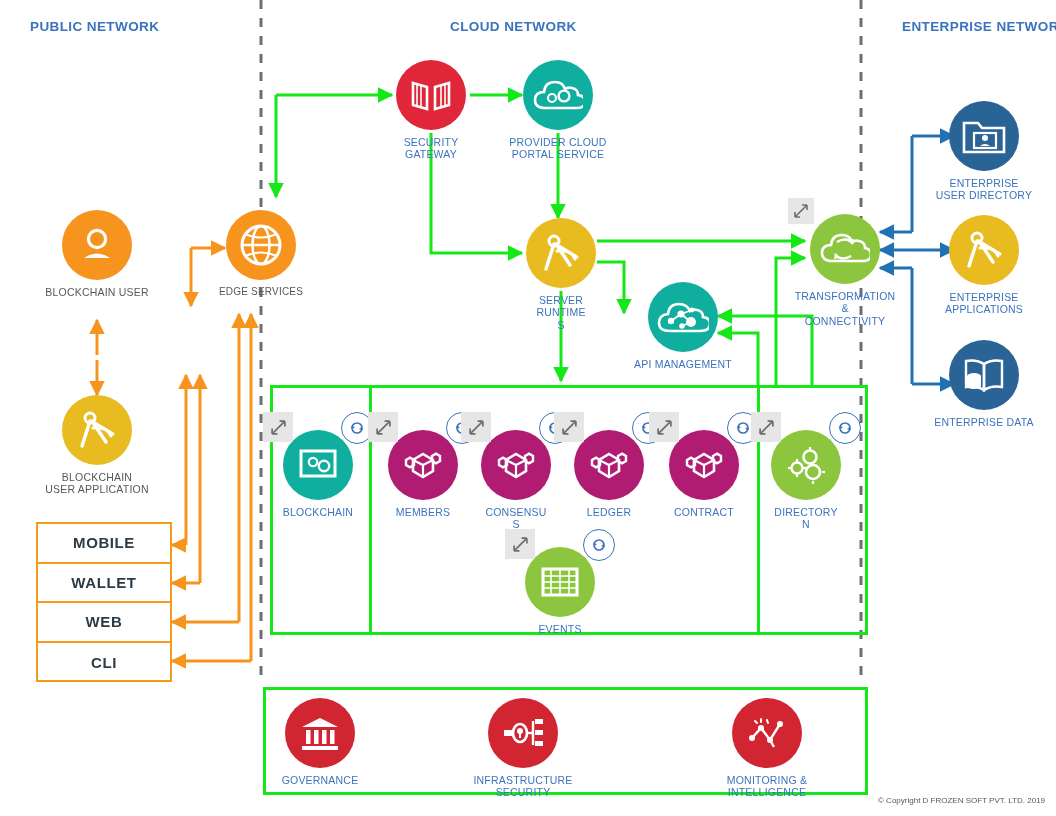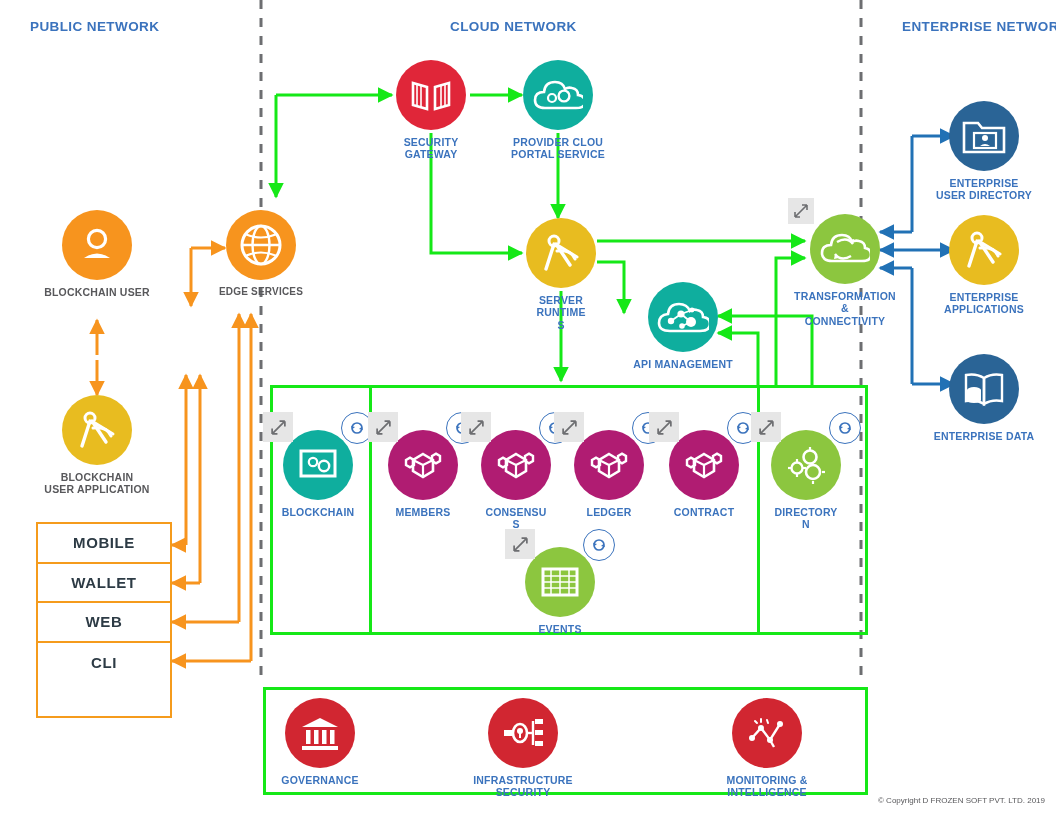--- a/index.html
+++ b/index.html
@@ -8,21 +8,21 @@
   #stage{position:absolute;left:0;top:0;width:1056px;height:816px;border-radius:18px;}
   svg#wires{position:absolute;left:0;top:0;width:1056px;height:816px;pointer-events:none;}
 
   .zone-title{position:absolute;color:#3b73bd;font-size:13.5px;font-weight:bold;
               letter-spacing:.4px;white-space:nowrap;}
 
   .node{position:absolute;width:120px;text-align:center;}
   .disc{width:70px;height:70px;border-radius:50%;margin:0 auto;position:relative;
         display:flex;align-items:center;justify-content:center;}
   .disc svg{display:block;}
-  .ncap{margin-top:6px;font-size:10.5px;font-weight:bold;color:#3b73bd;
+  .ncap{margin-top:6px;font-size:10.5px;font-weight:normal;color:#3b73bd;
         line-height:1.18;letter-spacing:.2px;}
   .ncap.gray{color:#58585b;}
   .ncap.orange{color:#f59b1c;}
   .ncap.big{font-size:10px;}
 
   
   .bdg-exp{position:absolute;left:-20px;top:-18px;width:30px;height:30px;background:#e6e6e6;
            display:flex;align-items:center;justify-content:center;}
   .bdg-ref{position:absolute;right:-20px;top:-18px;width:30px;height:30px;border-radius:50%;
            background:#ffffff;border:1.6px solid #3b73bd;display:flex;align-items:center;justify-content:center;}
@@ -150,21 +150,21 @@
         <ellipse cx="25" cy="25" rx="8.5" ry="19" fill="none" stroke="#fff" stroke-width="2.4"></ellipse>
         <line x1="6" y1="25" x2="44" y2="25" stroke="#fff" stroke-width="2.4"></line>
         <path d="M9 14 q16 7 32 0" fill="none" stroke="#fff" stroke-width="2.2"></path>
         <path d="M9 36 q16 -7 32 0" fill="none" stroke="#fff" stroke-width="2.2"></path>
       </svg>
     </div>
     <div class="ncap gray big">EDGE SERVICES</div>
   </div>
 
 
-  <div class="stackbox" style="left:36px;top:522px;width:136px;height:196px;">
+  <div class="stackbox" style="left:36px;top:522px;width:136px;height:160px;">
     <div class="stackrow">MOBILE</div>
     <div class="stackrow">WALLET</div>
     <div class="stackrow">WEB</div>
     <div class="stackrow">CLI</div>
   </div>
 
   <div class="node" style="left:371px;top:60px;">
     <div class="disc" style="background:#e02639;">
       <svg width="44" height="44" viewBox="0 0 44 44">
         <path d="M4 10 L18 14 L18 36 L4 32 Z" fill="none" stroke="#fff" stroke-width="2.6"></path>
@@ -182,21 +182,21 @@
   </div>
 
   <div class="node" style="left:498px;top:60px;">
     <div class="disc" style="background:#0fae9e;">
       <svg width="50" height="42" viewBox="0 0 50 42">
         <path d="M12 34 q-10 0 -10 -8 q0 -8 9 -8 q1 -10 11 -10 q8 0 10 7 q3 -2 7 -1 q6 1 6 7 q7 1 7 7 q0 6 -9 6 z" fill="none" stroke="#fff" stroke-width="2.6"></path>
         <circle cx="19" cy="24" r="4" fill="none" stroke="#fff" stroke-width="2.2"></circle>
         <circle cx="31" cy="22" r="5.4" fill="none" stroke="#fff" stroke-width="2.4"></circle>
       </svg>
     </div>
-    <div class="ncap" style="white-space:pre-line;">PROVIDER CLOU
+    <div class="ncap" style="white-space:pre-line;">PROVIDER CLOUD
 PORTAL SERVICE</div>
   </div>
 
   <div class="node" style="left:501px;top:218px;">
     <div class="disc" style="background:#e8bc20;">
       <svg width="48" height="48" viewBox="0 0 48 48">
         <circle cx="17" cy="12" r="5" fill="none" stroke="#fff" stroke-width="3"></circle>
         <path d="M17 15 L9 40" stroke="#fff" stroke-width="3.4" fill="none" stroke-linecap="round"></path>
         <path d="M19 15 L33 36" stroke="#fff" stroke-width="3.4" fill="none" stroke-linecap="round"></path>
         <path d="M20 22 q14 -2 18 8" stroke="#fff" stroke-width="3" fill="none" stroke-linecap="round"></path>
@@ -270,21 +270,21 @@
         <path d="M17 15 L9 40" stroke="#fff" stroke-width="3.4" fill="none" stroke-linecap="round"></path>
         <path d="M19 15 L33 36" stroke="#fff" stroke-width="3.4" fill="none" stroke-linecap="round"></path>
         <path d="M20 22 q14 -2 18 8" stroke="#fff" stroke-width="3" fill="none" stroke-linecap="round"></path>
         <path d="M22 17 L40 28" stroke="#fff" stroke-width="3" fill="none" stroke-linecap="round"></path>
       </svg>
     </div>
     <div class="ncap" style="white-space:pre-line;">ENTERPRISE
 APPLICATIONS</div>
   </div>
 
-  <div class="node" style="left:924px;top:354px;">
+  <div class="node" style="left:924px;top:340px;">
     <div class="disc" style="background:#2a6496;">
       <svg width="46" height="42" viewBox="0 0 46 42">
         <path d="M23 10 q8 -5 18 -3 v26 q-10 -2 -18 3 z" fill="none" stroke="#fff" stroke-width="2.4"></path>
         <path d="M23 10 q-8 -5 -18 -3 v26 q10 -2 18 3 z" fill="none" stroke="#fff" stroke-width="2.4"></path>
         <line x1="23" y1="10" x2="23" y2="36" stroke="#fff" stroke-width="2.2"></line>
         <ellipse cx="13" cy="22" rx="7" ry="3" fill="#fff"></ellipse>
         <path d="M6 22 v10 q0 3 7 3 q7 0 7 -3 v-10" fill="#fff"></path>
       </svg>
     </div>
     <div class="ncap">ENTERPRISE DATA</div>

